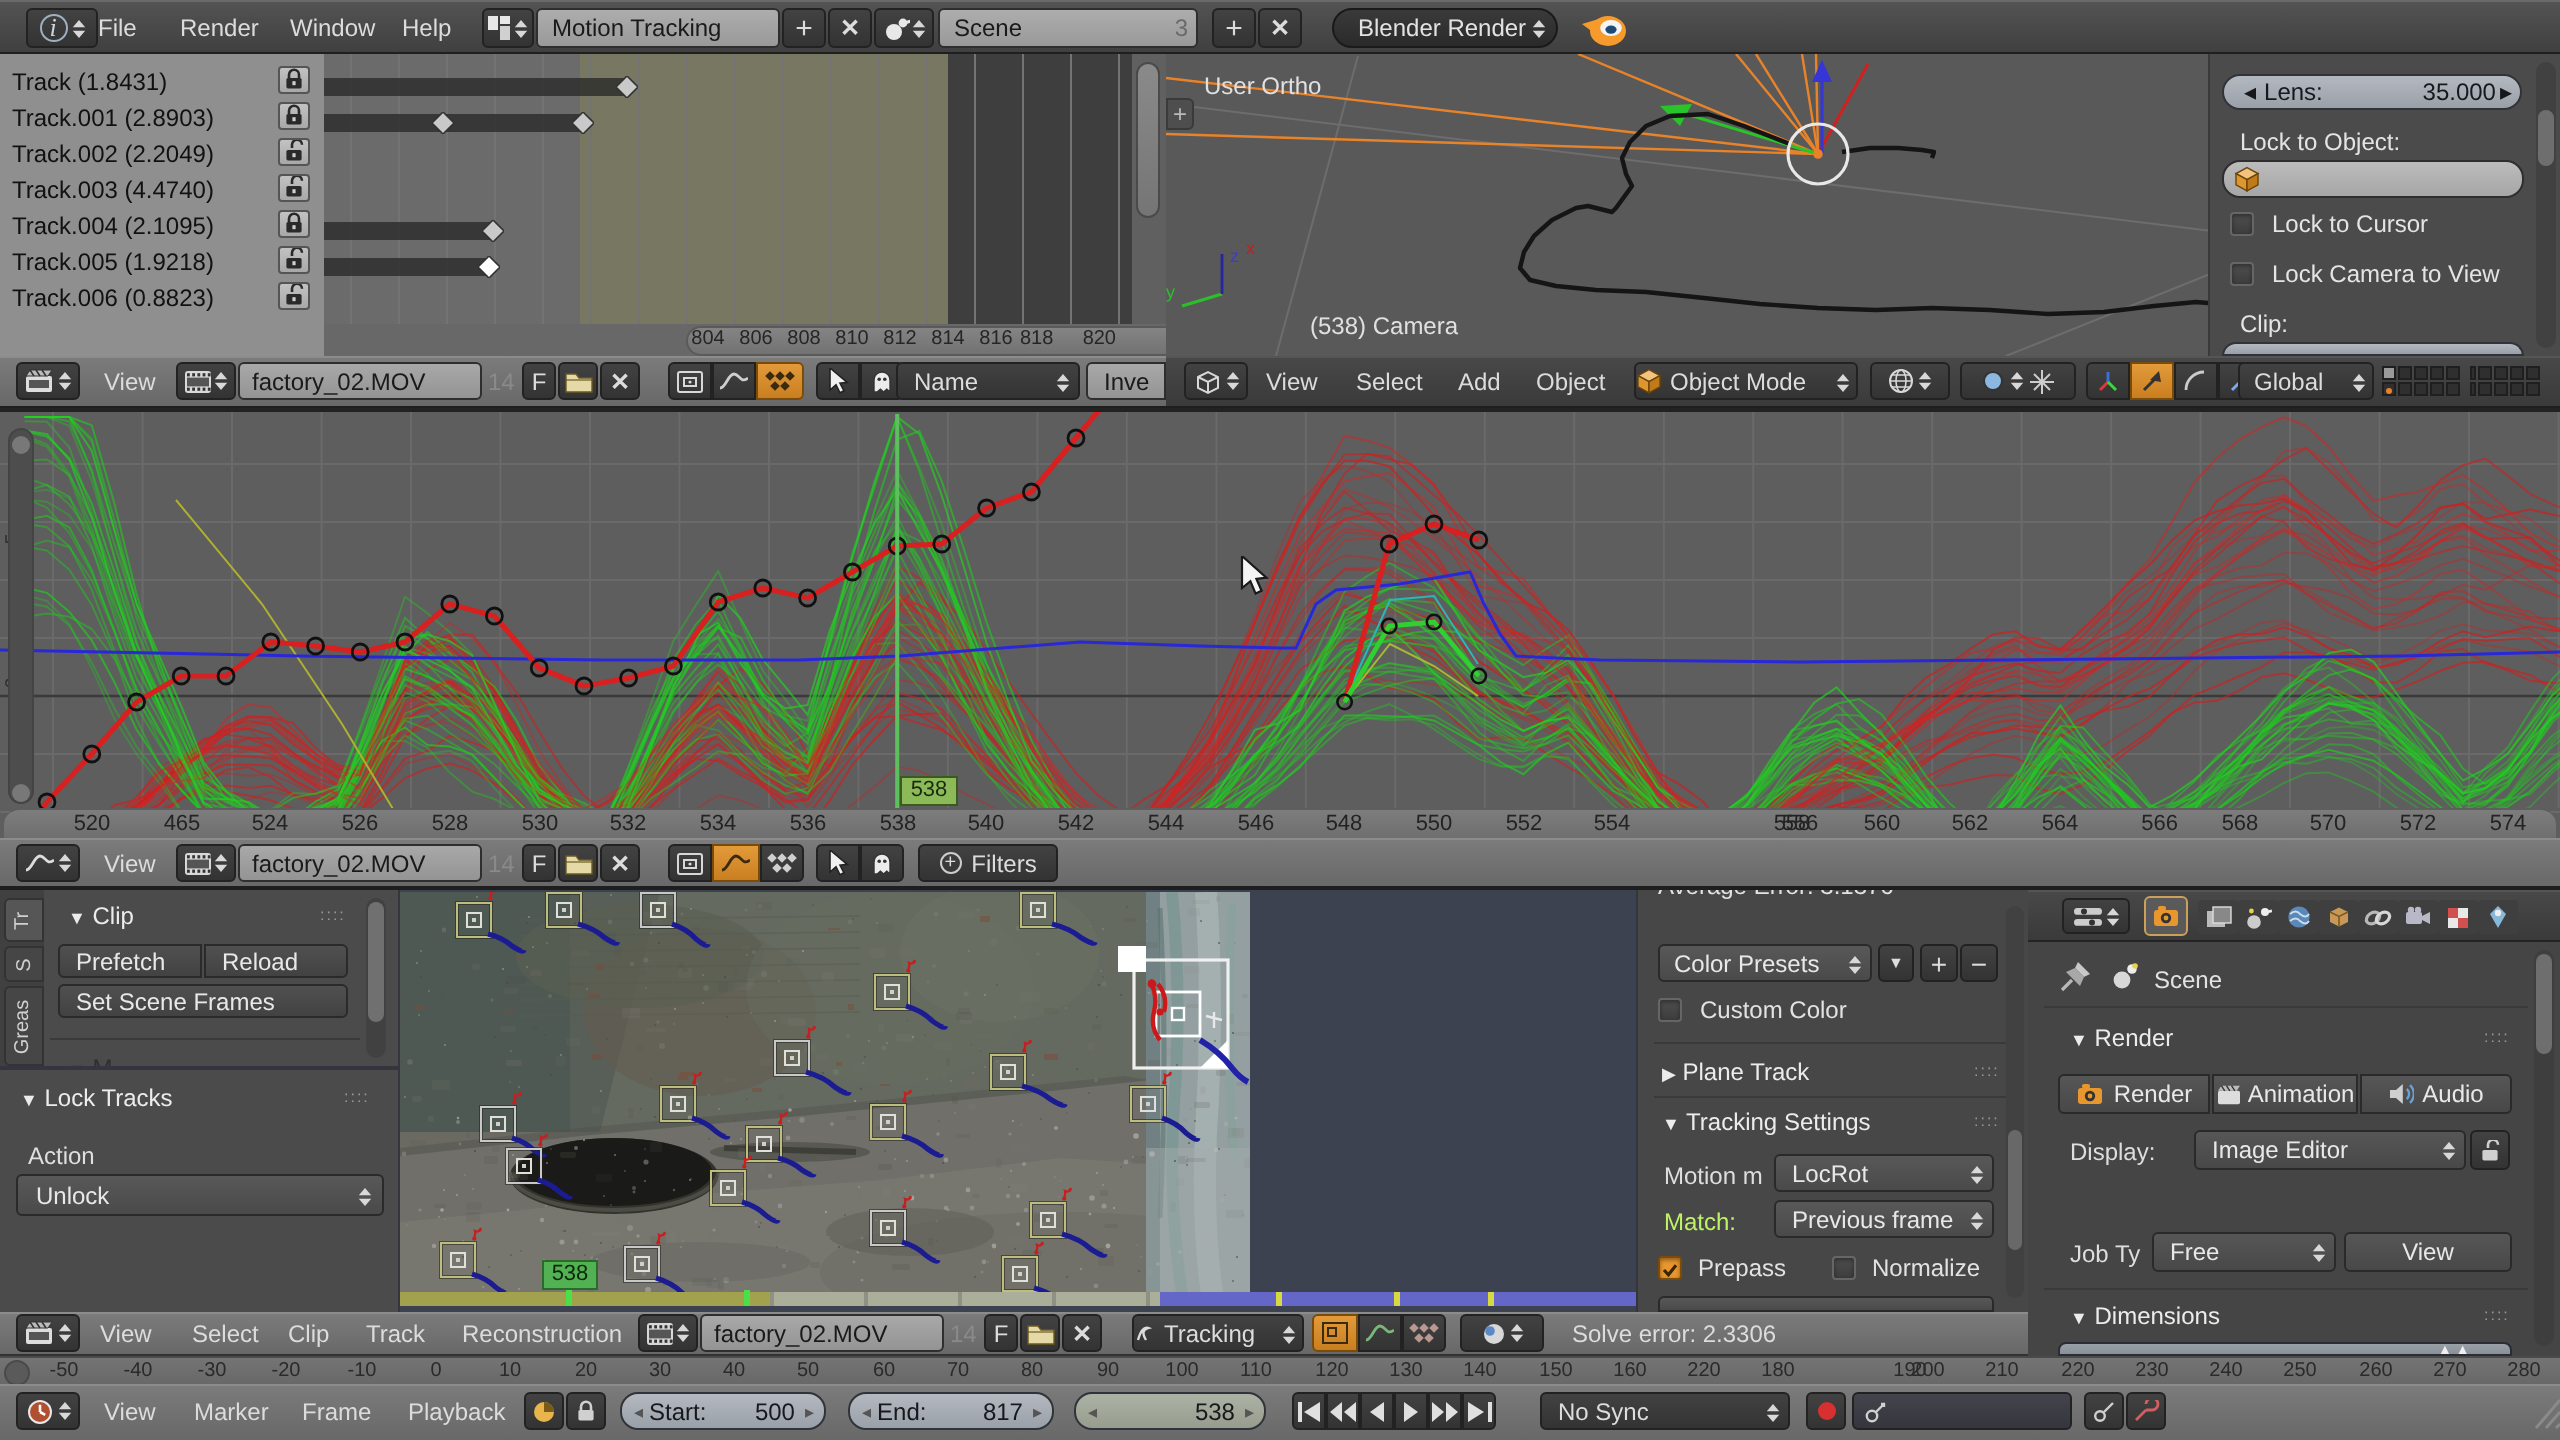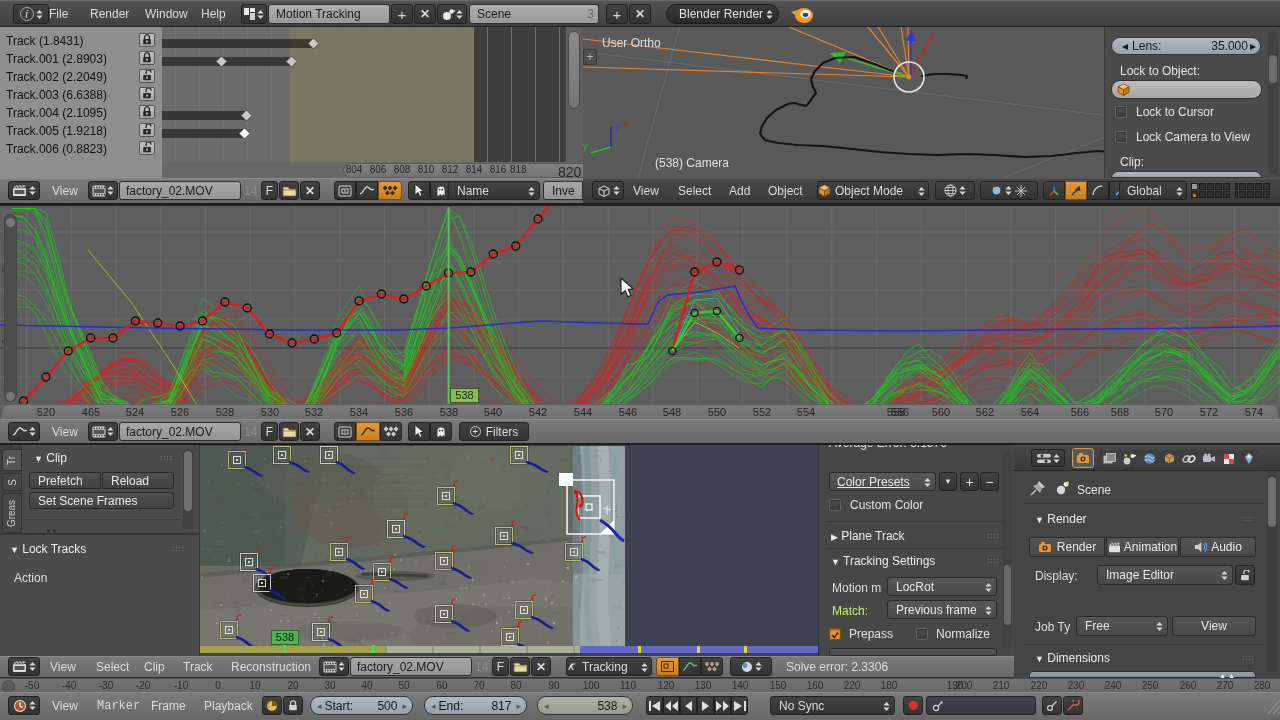--- a/index.html
+++ b/index.html
@@ -106,21 +106,21 @@
         <path d="M2.5 5V3.4a2.5 2.5 0 0 1 5 0V5" stroke="#2a2a2a" stroke-width="1.3" fill="none"></path>
         <rect x="1.2" y="5" width="7.6" height="5.2" rx="0.8" fill="#2a2a2a"></rect>
         <rect x="4.2" y="6.6" width="1.6" height="2" fill="#cfcfcf"></rect>
       </svg></div>
     <div class="abs" style="left:6px;top:43px;color:#111;font-size:12px;">Track.002 (2.2049)</div>
     <div class="abs" style="left:139px;top:42px;width:16px;height:14px;background:linear-gradient(#c2c2c2,#a8a8a8);border:1px solid #555;border-radius:2px;text-align:center;"><svg width="10" height="11" viewBox="0 0 10 11">
         <path d="M2.5 5V3.4a2.5 2.5 0 0 1 5 0" stroke="#2a2a2a" stroke-width="1.3" fill="none" transform="translate(1.5,-1)"></path>
         <rect x="1.2" y="5" width="7.6" height="5.2" rx="0.8" fill="#2a2a2a"></rect>
         <rect x="4.2" y="6.6" width="1.6" height="2" fill="#cfcfcf"></rect>
       </svg></div>
-    <div class="abs" style="left:6px;top:61px;color:#111;font-size:12px;">Track.003 (6.6388)</div>
+    <div class="abs" style="left:6px;top:61px;color:#111;font-size:12px;">Track.003 (4.4740)</div>
     <div class="abs" style="left:139px;top:60px;width:16px;height:14px;background:linear-gradient(#c2c2c2,#a8a8a8);border:1px solid #555;border-radius:2px;text-align:center;"><svg width="10" height="11" viewBox="0 0 10 11">
         <path d="M2.5 5V3.4a2.5 2.5 0 0 1 5 0" stroke="#2a2a2a" stroke-width="1.3" fill="none" transform="translate(1.5,-1)"></path>
         <rect x="1.2" y="5" width="7.6" height="5.2" rx="0.8" fill="#2a2a2a"></rect>
         <rect x="4.2" y="6.6" width="1.6" height="2" fill="#cfcfcf"></rect>
       </svg></div>
     <div class="abs" style="left:6px;top:79px;color:#111;font-size:12px;">Track.004 (2.1095)</div>
     <div class="abs" style="left:139px;top:78px;width:16px;height:14px;background:linear-gradient(#c2c2c2,#a8a8a8);border:1px solid #555;border-radius:2px;text-align:center;"><svg width="10" height="11" viewBox="0 0 10 11">
         <path d="M2.5 5V3.4a2.5 2.5 0 0 1 5 0V5" stroke="#2a2a2a" stroke-width="1.3" fill="none"></path>
         <rect x="1.2" y="5" width="7.6" height="5.2" rx="0.8" fill="#2a2a2a"></rect>
         <rect x="4.2" y="6.6" width="1.6" height="2" fill="#cfcfcf"></rect>
@@ -159,21 +159,21 @@
     <div class="abs" style="left:162px;top:135px;width:421px;height:16px;background:#686868;"></div>
     <div class="abs" style="left:343px;top:136px;width:240px;height:15px;background:linear-gradient(#848484,#727272);border:1px solid #5a5a5a;border-right:none;border-radius:8px 0 0 8px;"></div>
     <div class="abs" style="left:342px;top:137px;width:24px;text-align:center;color:#262626;font-size:10px;">804</div>
     <div class="abs" style="left:366px;top:137px;width:24px;text-align:center;color:#262626;font-size:10px;">806</div>
     <div class="abs" style="left:390px;top:137px;width:24px;text-align:center;color:#262626;font-size:10px;">808</div>
     <div class="abs" style="left:414px;top:137px;width:24px;text-align:center;color:#262626;font-size:10px;">810</div>
     <div class="abs" style="left:438px;top:137px;width:24px;text-align:center;color:#262626;font-size:10px;">812</div>
     <div class="abs" style="left:462px;top:137px;width:24px;text-align:center;color:#262626;font-size:10px;">814</div>
     <div class="abs" style="left:486px;top:137px;width:24px;text-align:center;color:#262626;font-size:10px;">816</div>
     <div class="abs" style="left:510px;top:137px;width:24px;text-align:left;color:#262626;font-size:10px;">818</div>
-    <div class="abs" style="left:534px;top:137px;width:24px;text-align:left;color:#262626;font-size:14px;margin-left:24px;">820</div>
+    <div class="abs" style="left:534px;top:137px;width:24px;text-align:right;color:#262626;font-size:10px;">820</div>
     <div class="abs" style="left:566px;top:0;width:17px;height:135px;background:#606060;"></div>
     <div class="abs" style="left:568px;top:4px;width:12px;height:78px;background:linear-gradient(#8a8a8a,#757575);border:1px solid #4a4a4a;border-radius:6px;"></div>
   </div>
 <div class="abs" style="left:583px;top:27px;width:697px;height:151px;background:#595959;overflow:hidden;">
     <svg class="abs" style="left:0;top:0;" width="697" height="151" viewBox="0 0 697 151">
       <path d="M2 25 L527 89" stroke="#6d6d6d" stroke-width="1" fill="none"></path>
       <path d="M96 1 L55 151" stroke="#6d6d6d" stroke-width="1" fill="none"></path>
       <path d="M420 151 L527 108" stroke="#6d6d6d" stroke-width="1" fill="none"></path>
       <path d="M326 50 L0 12" stroke="#e8832a" stroke-width="1.2" fill="none"></path>
       <path d="M326 50 L0 40" stroke="#e8832a" stroke-width="1.2" fill="none"></path>
@@ -1462,24 +1462,31 @@
         <span style="margin-left:8px;">Set Scene Frames</span>
       </div>
       <div class="abs" style="left:25px;top:74px;width:155px;height:1px;background:#3a3a3a;"></div>
       <div class="abs" style="left:34px;top:82px;color:#2f2f2f;font-size:12px;height:6px;overflow:hidden;"><span style="font-size:9px;">▼</span> M</div>
       <div class="abs" style="left:183px;top:4px;width:10px;height:80px;background:#414141;border-radius:5px;"></div>
       <div class="abs" style="left:184px;top:6px;width:8px;height:60px;background:#707070;border-radius:4px;"></div>
       <div class="abs" style="left:0;top:88px;width:200px;height:2px;background:#35353f;"></div>
       <div class="abs panhdr" style="left:10px;top:97px;"><span style="font-size:9px;">▼</span> Lock Tracks</div>
       <div class="abs dots" style="left:172px;top:99px;">::::</div>
       <div class="abs" style="left:14px;top:126px;color:#dedede;">Action</div>
+      <div class="abs btn" style="left:8px;top:142px;width:184px;height:21px;justify-content:flex-start;background:linear-gradient(#585858,#4a4a4a);">
+        <span style="margin-left:9px;">Unlock</span>
+        <span style="margin-left:auto;margin-right:5px;"><svg width="7" height="9" viewBox="0 0 7 9" style="display:inline-block;vertical-align:middle">
+            <path d="M3.5 0L6.6 3.6H0.4z" fill="#d8d8d8"></path>
+            <path d="M3.5 9L6.6 5.4H0.4z" fill="#d8d8d8"></path>
+          </svg></span>
+      </div>
     </div>
     <div class="abs" style="left:818px;top:0;width:196px;height:211px;background:#474747;border-left:1px solid #35353f;">
       <div class="abs" style="left:10px;top:-9px;color:#e2e2e2;">Average Error: 3.1376</div>
-      <div class="abs btn" style="left:10px;top:27px;width:107px;height:19px;justify-content:flex-start;background:linear-gradient(#585858,#4a4a4a);text-decoration:underline;">
+      <div class="abs btn" style="left:10px;top:27px;width:107px;height:19px;justify-content:flex-start;background:linear-gradient(#585858,#4a4a4a);">
         <span style="margin-left:7px;">Color Presets</span>
         <span style="margin-left:auto;margin-right:4px;"><svg width="7" height="9" viewBox="0 0 7 9" style="display:inline-block;vertical-align:middle">
             <path d="M3.5 0L6.6 3.6H0.4z" fill="#d8d8d8"></path>
             <path d="M3.5 9L6.6 5.4H0.4z" fill="#d8d8d8"></path>
           </svg></span>
       </div>
       <div class="abs btnD" style="left:120px;top:27px;width:18px;height:19px;">
         <span style="font-size:8px;">▼</span>
       </div>
       <div class="abs btnD" style="left:141px;top:27px;width:19px;height:19px;font-size:14px;">+</div>
@@ -1794,21 +1801,21 @@
       <circle cx="7" cy="7" r="6" fill="#e8e8e8"></circle>
       <circle cx="7" cy="7" r="5" fill="#b05030"></circle>
       <path d="M7 7 L7 3.4 M7 7 L9.6 8.4" stroke="#fff" stroke-width="1.3"></path>
     </svg>
     <svg width="7" height="9" viewBox="0 0 7 9" style="display:inline-block;vertical-align:middle">
       <path d="M3.5 0L6.6 3.6H0.4z" fill="#d8d8d8"></path>
       <path d="M3.5 9L6.6 5.4H0.4z" fill="#d8d8d8"></path>
     </svg>
   </div>
 <div class="abs mtxt" style="left:52px;top:699px;">View</div>
-<div class="abs mtxt" style="left:97px;top:699px;font-family:Liberation Mono, monospace;">Marker</div>
+<div class="abs mtxt" style="left:97px;top:699px;">Marker</div>
 <div class="abs mtxt" style="left:151px;top:699px;">Frame</div>
 <div class="abs mtxt" style="left:204px;top:699px;">Playback</div>
 <div class="abs btnD" style="left:262px;top:696px;width:20px;height:19px;">
     <svg width="12" height="12" viewBox="0 0 12 12">
       <circle cx="6" cy="6" r="5" fill="#e8b44c"></circle>
       <path d="M6 6 L6 1 A5 5 0 0 1 11 6 Z" fill="#7a5a18"></path>
     </svg>
   </div>
 <div class="abs btnD" style="left:283px;top:696px;width:20px;height:19px;">
     <svg width="10" height="11" viewBox="0 0 10 11">

